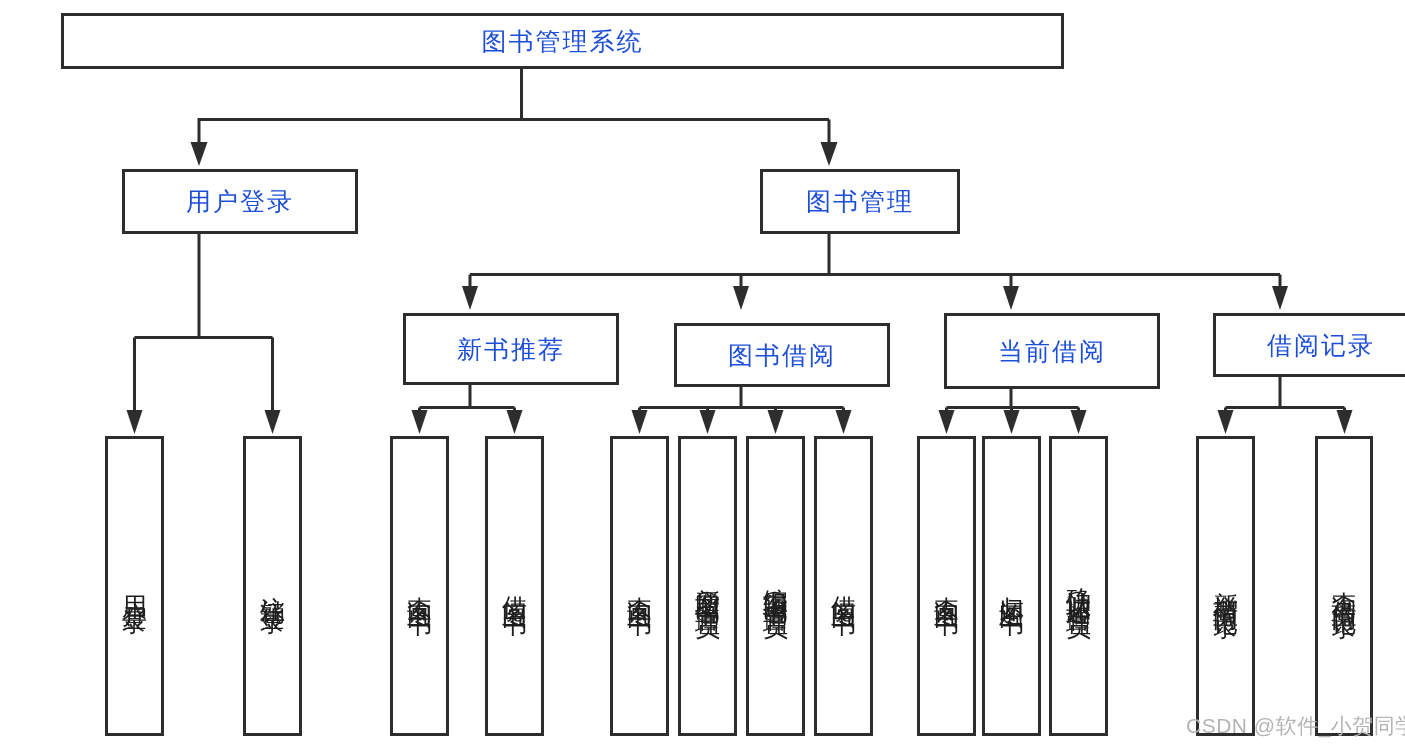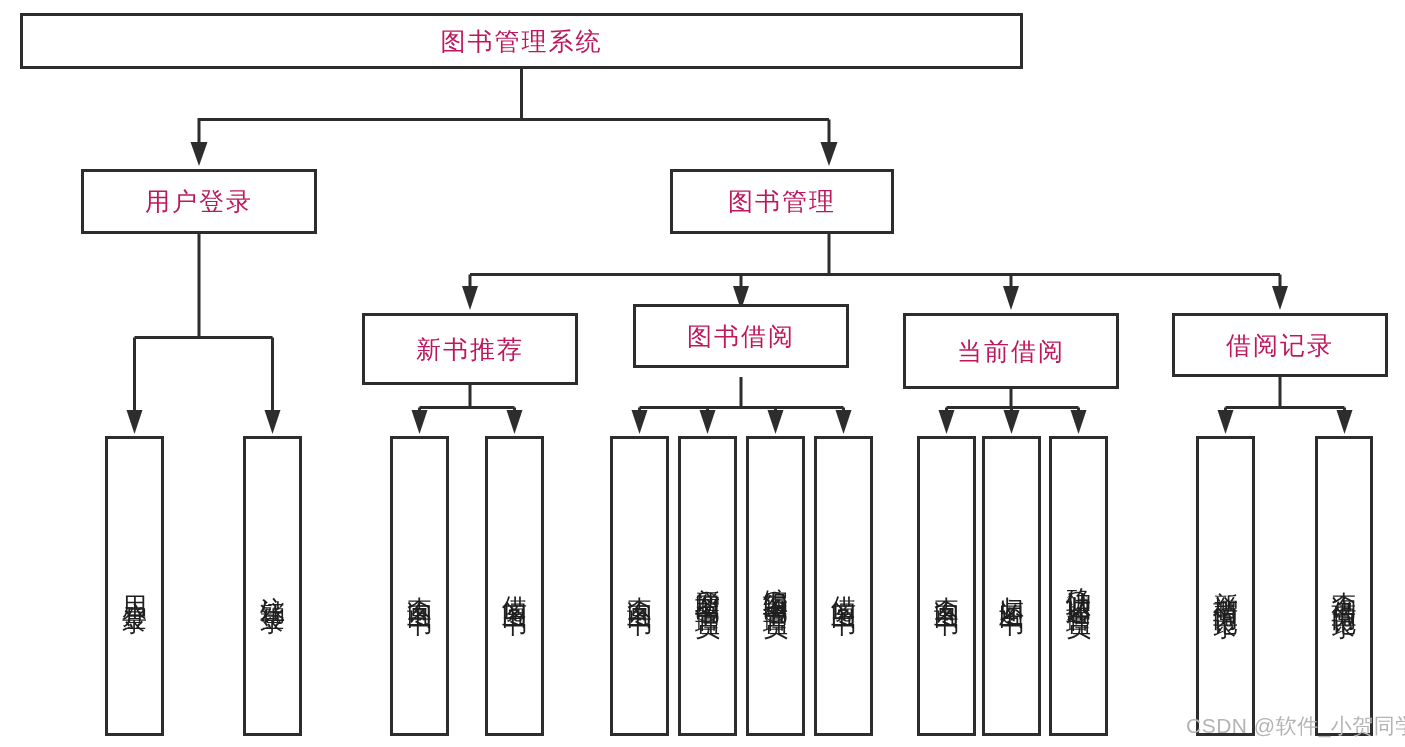--- a/index.html
+++ b/index.html
@@ -18,22 +18,23 @@
     pointer-events: none;
   }
   .box {
     position: absolute;
     box-sizing: border-box;
     border: 3px solid #2d2d2d;
     background: #ffffff;
     display: flex;
     align-items: center;
     justify-content: center;
-    color: #be185d;
+    color: #1d4ed8;
     z-index: 2;
+    margin-left: 41px;
   }
   .hlabel {
     font-size: 25px;
     letter-spacing: 2px;
     font-weight: 400;
     white-space: nowrap;
   }
   .leaf {
     position: absolute;
     box-sizing: border-box;
@@ -112,28 +113,28 @@
     </g>
   </svg>
 
   <div class="box" style="left:20px; top:13px; width:1003px; height:56px;">
     <span class="hlabel">图书管理系统</span>
   </div>
 
   <div class="box" style="left:81px; top:169px; width:236px; height:65px;">
     <span class="hlabel">用户登录</span>
   </div>
-  <div class="box" style="left:670px; top:169px; width:224px; height:65px;">
+  <div class="box" style="left:719px; top:169px; width:200px; height:65px;">
     <span class="hlabel">图书管理</span>
   </div>
 
   <div class="box" style="left:362px; top:313px; width:216px; height:72px;">
     <span class="hlabel">新书推荐</span>
   </div>
-  <div class="box" style="left:633px; top:304px; width:216px; height:64px;">
+  <div class="box" style="left:633px; top:323px; width:216px; height:64px;">
     <span class="hlabel">图书借阅</span>
   </div>
   <div class="box" style="left:903px; top:313px; width:216px; height:76px;">
     <span class="hlabel">当前借阅</span>
   </div>
   <div class="box" style="left:1172px; top:313px; width:216px; height:64px;">
     <span class="hlabel">借阅记录</span>
   </div>
 
   <div class="leaf" style="left:105px; width:59px;">

